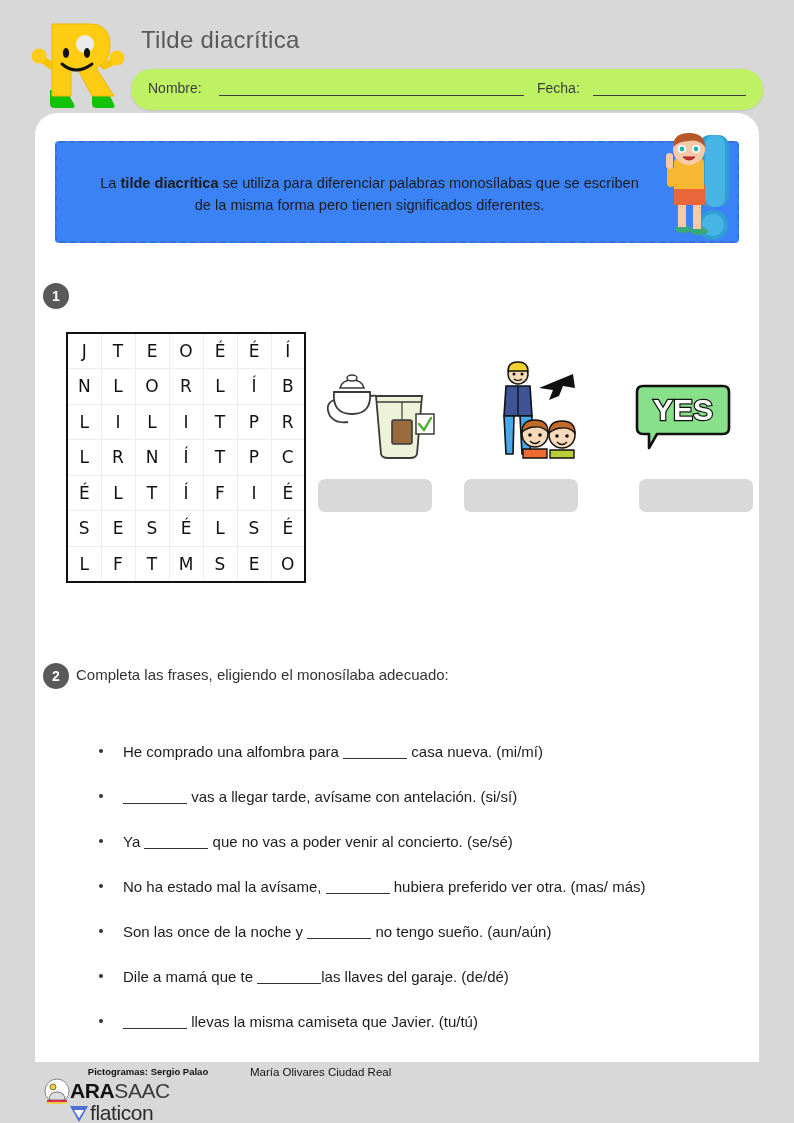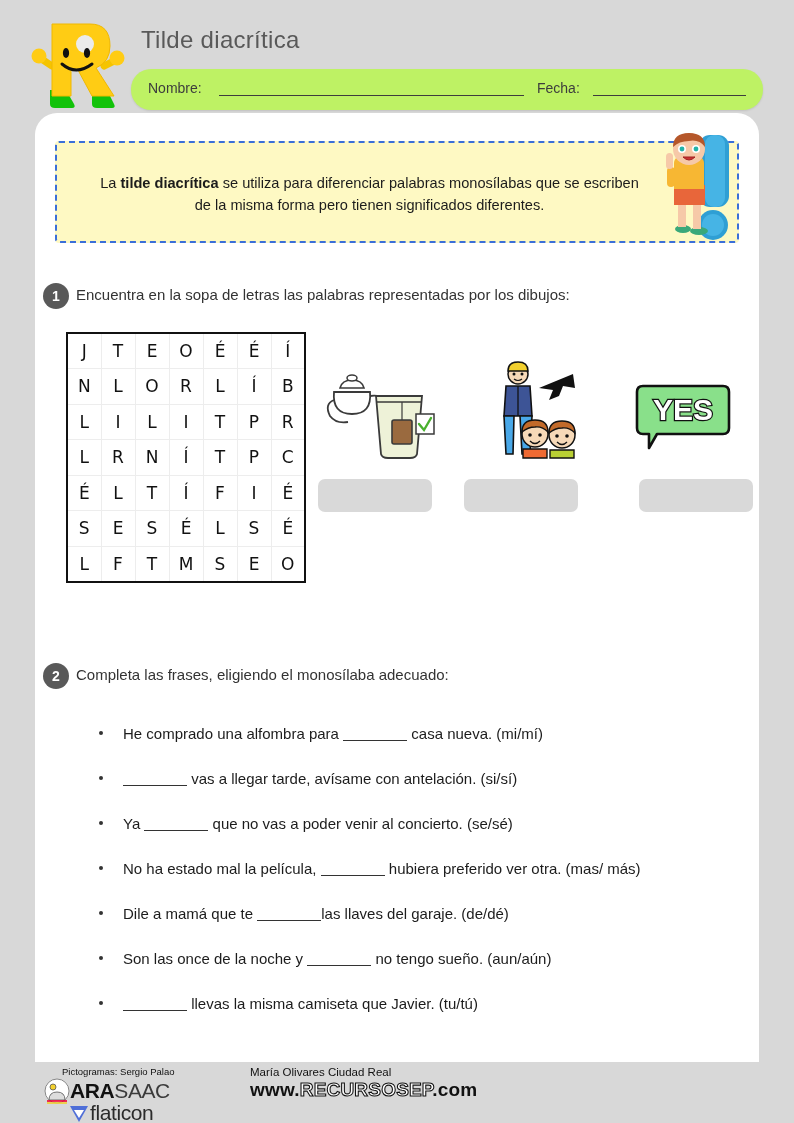--- a/index.html
+++ b/index.html
@@ -48,21 +48,21 @@
     position: absolute; left: 35px; top: 113px;
     width: 724px; height: 949px;
     background: #fff;
     border-radius: 22px 22px 0 0;
   }
 
   
   .infobox {
     position: absolute; left: 20px; top: 28px;
     width: 684px; height: 102px;
-    background: #fef9c3;
+    background: #3b82f6;
     border: 2.5px dashed #3a6fd8;
     border-radius: 4px;
   }
   .infotext {
     position: absolute; left: 40px; top: 29px;
     width: 545px; text-align: center;
     font-size: 14.6px; color: #1c1c1c; line-height: 22px;
   }
   .infotext b { font-weight: bold; }
   .boy { position: absolute; right: -6px; top: -10px; width: 96px; height: 116px; }
@@ -107,38 +107,38 @@
   }
   .answer-box {
     width: 114px; height: 33px; margin: 16px auto 0;
     background: #d9d9d9; border-radius: 7px;
   }
   .picto-col.c1 .answer-box { margin-left: 0; }
   .picto-col.c2 .answer-box { margin-left: 3px; }
   .picto-col.c3 .answer-box { margin-left: 34px; }
 
   
-  .sentences { position: absolute; left: 30px; top: 612px; width: 690px; }
+  .sentences { position: absolute; left: 30px; top: 630px; width: 690px; }
   .sent-row {
     position: relative; height: 45px;
     font-size: 15px; color: #1c1c1c; padding-left: 58px;
   }
   .bullet {
     position: absolute; left: 34px; top: 6px;
     width: 4px; height: 4px; background: #333; border-radius: 50%;
   }
   .blank {
     display: inline-block; width: 64px;
     border-bottom: 1.3px solid #333; vertical-align: -2px;
   }
 
   
   .footer { position: absolute; left: 0; top: 1062px; width: 794px; height: 61px; }
   .ara-block { position: absolute; left: 44px; top: 4px; width: 190px; }
-  .ara-credit { font-size: 9.5px; color: #111; font-weight: normal; margin-left: 18px; }
+  .ara-credit { font-size: 9.5px; color: #111; font-weight: bold; margin-left: 18px; text-align: center; }
   .ara-logo { display: flex; align-items: center; margin-top: 1px; }
   .ara-text { font-size: 21px; font-weight: bold; letter-spacing: -.4px; color: #111; }
   .ara-text .light { font-weight: normal; color: #3b3b3b; }
   .flat-row { display: flex; align-items: center; margin-top: -3px; margin-left: 24px; }
   .flat-text { font-size: 21px; color: #2b2b2b; letter-spacing: -.4px; }
 
   .center-block { position: absolute; left: 250px; top: 4px; width: 300px; text-align: left; }
   .author { font-size: 11.5px; color: #111; }
   .web {
     font-size: 19px; font-weight: bold; color: #111; margin-top: 1px;
@@ -210,21 +210,20 @@
           <circle cx="35" cy="16" r="4" fill="#fff"></circle>
             <circle cx="35" cy="16" r="2.4" fill="#23b3a8"></circle>
           <circle cx="49" cy="16" r="4" fill="#fff"></circle>
             <circle cx="49" cy="16" r="2.4" fill="#23b3a8"></circle>
           <path d="M36 24 Q42 30 48 24 Z" fill="#c33" stroke="#a02020" stroke-width="1"></path>
         </svg>
       </div>
     </div>
 
     <div class="exnum ex1num">1</div>
-    <div class="extext ex1text">Encuentra en la sopa de letras las palabras representadas por los dibujos:</div>
 
     <table class="wordsearch">
       <tbody>
           <tr>
             <td>J</td>
             <td>T</td>
             <td>E</td>
             <td>O</td>
             <td>É</td>
             <td>É</td>
@@ -351,23 +350,23 @@
       <div class="answer-box"></div>
     </div>
 
     <div class="exnum ex2num">2</div>
     <div class="extext ex2text">Completa las frases, eligiendo el monosílaba adecuado:</div>
 
     <div class="sentences">
         <div class="sent-row"><span class="bullet"></span><span>He comprado una alfombra para </span><span class="blank"></span><span> casa nueva. (mi/mí)</span></div>
         <div class="sent-row"><span class="bullet"></span><span></span><span class="blank"></span><span> vas a llegar tarde, avísame con antelación. (si/sí)</span></div>
         <div class="sent-row"><span class="bullet"></span><span>Ya </span><span class="blank"></span><span> que no vas a poder venir al concierto. (se/sé)</span></div>
-        <div class="sent-row"><span class="bullet"></span><span>No ha estado mal la película, </span><span class="blank"></span><span> hubiera preferido ver otra. (mas/ más)</span></div>
+        <div class="sent-row"><span class="bullet"></span><span>No ha estado mal la avísame, </span><span class="blank"></span><span> hubiera preferido ver otra. (mas/ más)</span></div>
+        <div class="sent-row"><span class="bullet"></span><span>Son las once de la noche y </span><span class="blank"></span><span> no tengo sueño. (aun/aún)</span></div>
         <div class="sent-row"><span class="bullet"></span><span>Dile a mamá que te </span><span class="blank"></span><span>las llaves del garaje. (de/dé)</span></div>
-        <div class="sent-row"><span class="bullet"></span><span>Son las once de la noche y </span><span class="blank"></span><span> no tengo sueño. (aun/aún)</span></div>
         <div class="sent-row"><span class="bullet"></span><span></span><span class="blank"></span><span> llevas la misma camiseta que Javier. (tu/tú)</span></div>
       </div>
   </div>
 
   <div class="footer">
     <div class="ara-block">
       <div class="ara-credit">Pictogramas: Sergio Palao</div>
       <div class="ara-logo">
         <svg width="26" height="26" viewBox="0 0 26 26">
           <circle cx="13" cy="13" r="12" fill="#fff" stroke="#888" stroke-width="1"></circle>
@@ -382,17 +381,16 @@
         <svg width="22" height="22" viewBox="0 0 22 22">
           <path d="M2 4 L20 4 L11 20 Z" fill="#4f6fd8"></path>
           <path d="M6 8 L16 8 L11 16 Z" fill="#fff"></path>
         </svg>
         <span class="flat-text">flaticon</span>
       </div>
     </div>
 
     <div class="center-block">
       <div class="author">María Olivares  Ciudad Real</div>
-      <div class="web"><span>www.</span><span class="red">RECURSOSEP</span><span>.com</span></div>
     </div>
 
   </div>
 </div>
 
 </body></html>

